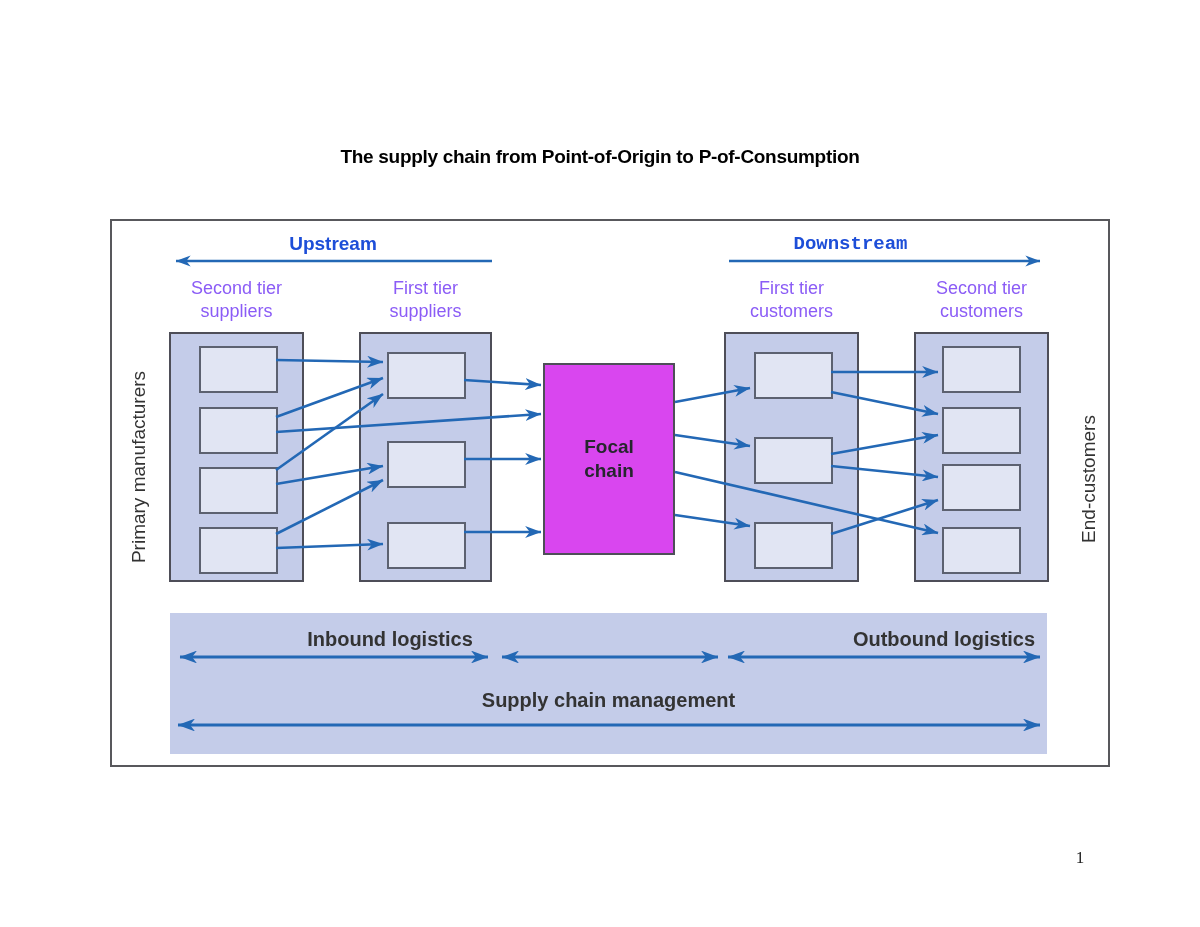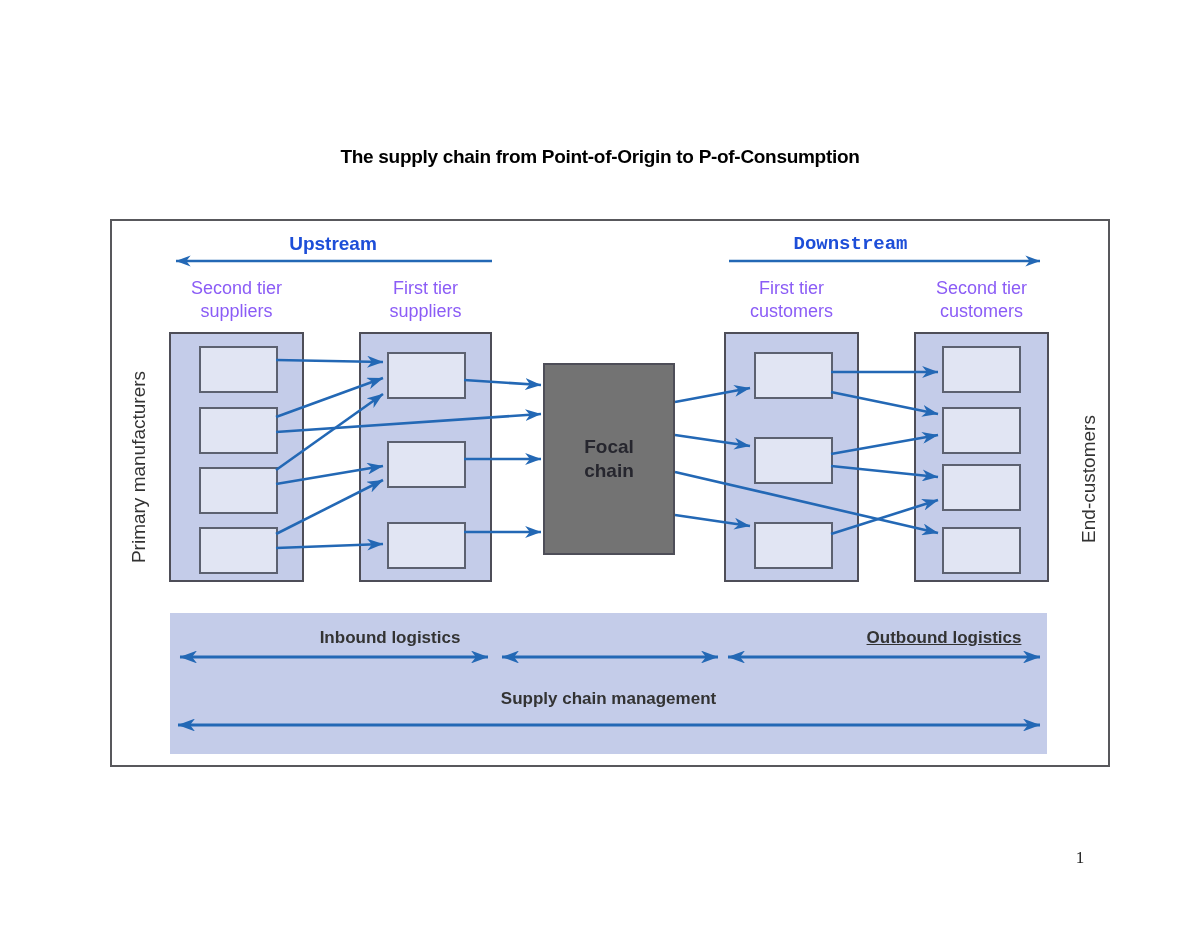--- a/index.html
+++ b/index.html
@@ -43,36 +43,36 @@
     position:absolute; top:111px; width:135px; height:250px;
     background:#c4cce9; border:2px solid #4e4e58; box-sizing:border-box; z-index:1;
   }
   .ibox {
     position:absolute; width:79px; height:47px;
     background:#e1e5f3; border:2px solid #5c6170; box-sizing:border-box;
   }
 
   .focal {
     position:absolute; left:431px; top:142px; width:132px; height:192px;
-    background:#737373; border:2px solid #4e4e58; box-sizing:border-box;
+    background:#d946ef; border:2px solid #4e4e58; box-sizing:border-box;
     display:flex; flex-direction:column; align-items:center; justify-content:center;
     font-size:19px; font-weight:700; color:#26262e; line-height:24px; z-index:1;
   }
 
   .band {
     position:absolute; left:58px; top:392px; width:877px; height:141px;
     background:#c4cce9; z-index:1;
   }
   .band-label {
-    position:absolute; font-size:17px; font-weight:700; color:#333;
+    position:absolute; font-size:20px; font-weight:700; color:#333;
     text-align:center; z-index:6;
   }
   .band-label.inbound  { left:70px;  top:15px; width:300px; }
   .band-label.internal { left:332px; top:15px; width:336px; }
-  .band-label.outbound { left:616px; top:15px; width:316px;text-decoration:underline; }
+  .band-label.outbound { left:616px; top:15px; width:316px; }
   .band-label.scm      { left:0;     top:76px; width:877px; }
 
   svg.arrows { position:absolute; left:0; top:0; z-index:5; }
 
   .page-number {
     position:absolute; left:1060px; top:848px; width:40px; text-align:center;
     font-family:"Liberation Serif","DejaVu Serif",serif;
     font-size:17px; color:#222;
   }
 </style>

